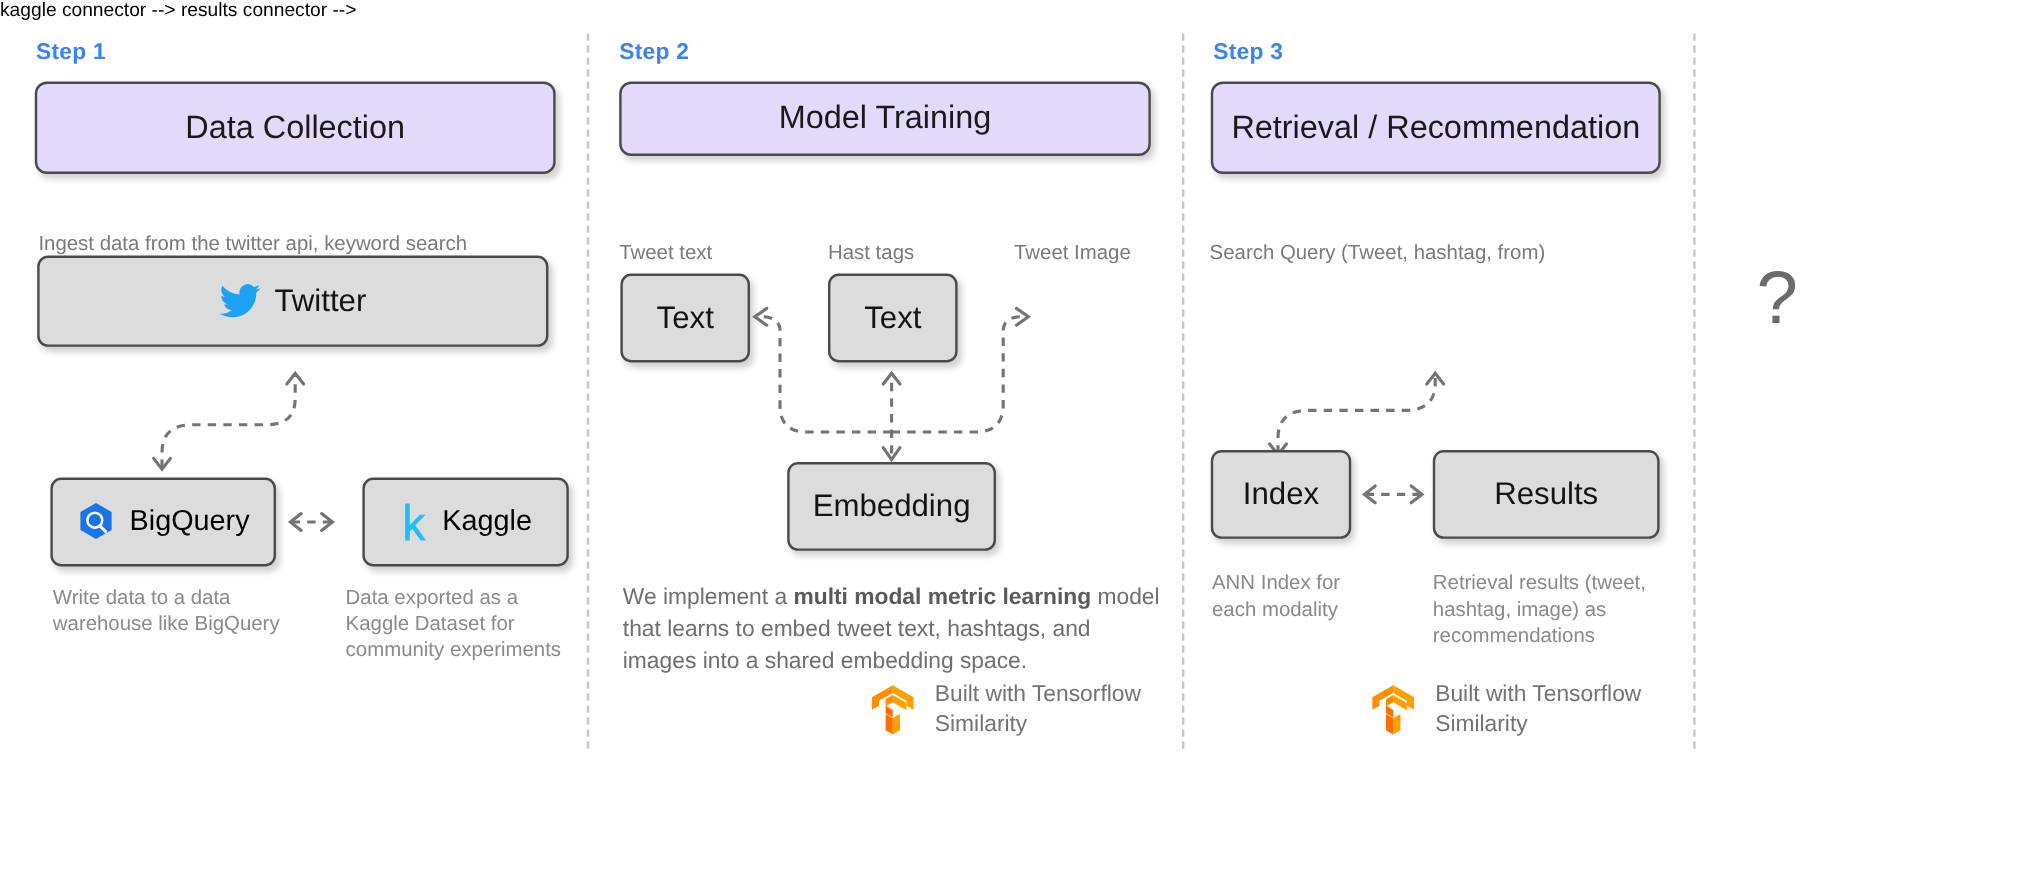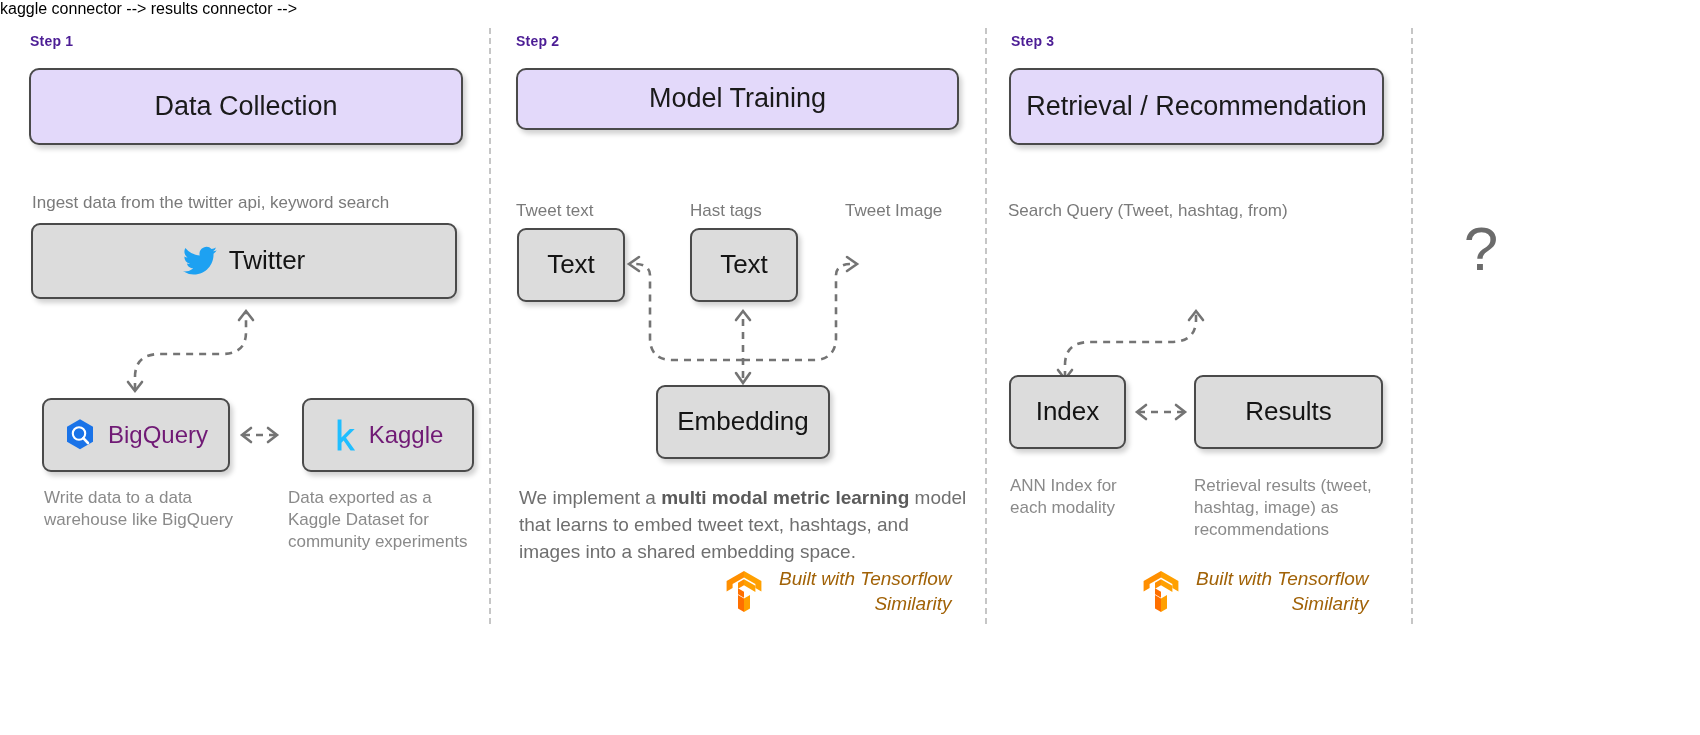--- a/index.html
+++ b/index.html
@@ -25,23 +25,23 @@
   
   .divider {
     position: absolute;
     width: 0;
     border-left: 2px dashed #c6c6c6;
   }
 
   
   .step-label {
     position: absolute;
-    font-size: 14px;
+    font-size: 19px;
     font-weight: bold;
-    color: #4c1d95;
+    color: #3b82f6;
     letter-spacing: 0.2px;
     white-space: nowrap;
   }
 
   
   .node {
     position: absolute;
     box-sizing: border-box;
     border: 2.5px solid #4a4a4a;
     border-radius: 9px;
@@ -54,21 +54,21 @@
     text-align: center;
   }
   .node.header {
     background: #e3d9fa;
     border-radius: 10px;
   }
   .node .node-text { display: block; line-height: 1.15; }
 
   .hdr-text { font-size: 27px; color: #1a1a1a; }
   .box-text-lg { font-size: 26px; color: #141414; }
-  .box-text-md { font-size: 24px; color: #701a75; }
+  .box-text-md { font-size: 24px; color: #000000; }
 
   
   .cap-top {
     position: absolute;
     font-size: 17px;
     color: #7a7a7a;
     white-space: nowrap;
   }
   
   .cap-bottom {
@@ -89,24 +89,23 @@
 
   
   .builtwith {
     position: absolute;
     display: flex;
     align-items: center;
     gap: 14px;
   }
   .builtwith .bw-text {
     font-size: 19px;
-    color: #a16207;
+    color: #737373;
     line-height: 1.3;
-    text-align: right;
-    font-style: italic;
+    text-align: left;
   }
 
   
   .logo-wrap {
     display: inline-flex;
     align-items: center;
     justify-content: center;
     flex: 0 0 auto;
   }
   .inline-node-content {
@@ -161,21 +160,21 @@
 
   
   <div class="step-label" style="left:30px; top:33px;">Step 1</div>
 
   <div class="node header" style="left:29px; top:68px; width:434px; height:77px;">
     <span class="node-text hdr-text">Data Collection</span>
   </div>
 
   <div class="cap-top" style="left:32px; top:193px;">Ingest data from the twitter api, keyword search</div>
 
-  <div class="node" style="left:31px; top:223px; width:426px; height:76px;text-align:right;">
+  <div class="node" style="left:31px; top:213px; width:426px; height:76px;text-align:right;">
     <span class="inline-node-content">
       <span class="logo-wrap">
         <svg width="34" height="30" viewBox="0 0 24 20" aria-hidden="true">
           <path fill="#1da1f2" d="M23.95 2.37c-.88.39-1.83.65-2.82.77a4.93 4.93 0 0 0 2.16-2.72c-.95.56-2 .97-3.12 1.19A4.92 4.92 0 0 0 11.8 6.1 13.96 13.96 0 0 1 1.67.9a4.92 4.92 0 0 0 1.52 6.57 4.9 4.9 0 0 1-2.23-.62v.06a4.92 4.92 0 0 0 3.95 4.83 4.96 4.96 0 0 1-2.22.08 4.93 4.93 0 0 0 4.6 3.42A9.88 9.88 0 0 1 0 17.29a13.94 13.94 0 0 0 7.55 2.21c9.05 0 14-7.5 14-14v-.64c.96-.7 1.79-1.56 2.45-2.54z"></path>
         </svg>
       </span>
       <span class="node-text box-text-lg">Twitter</span>
     </span>
   </div>
 

